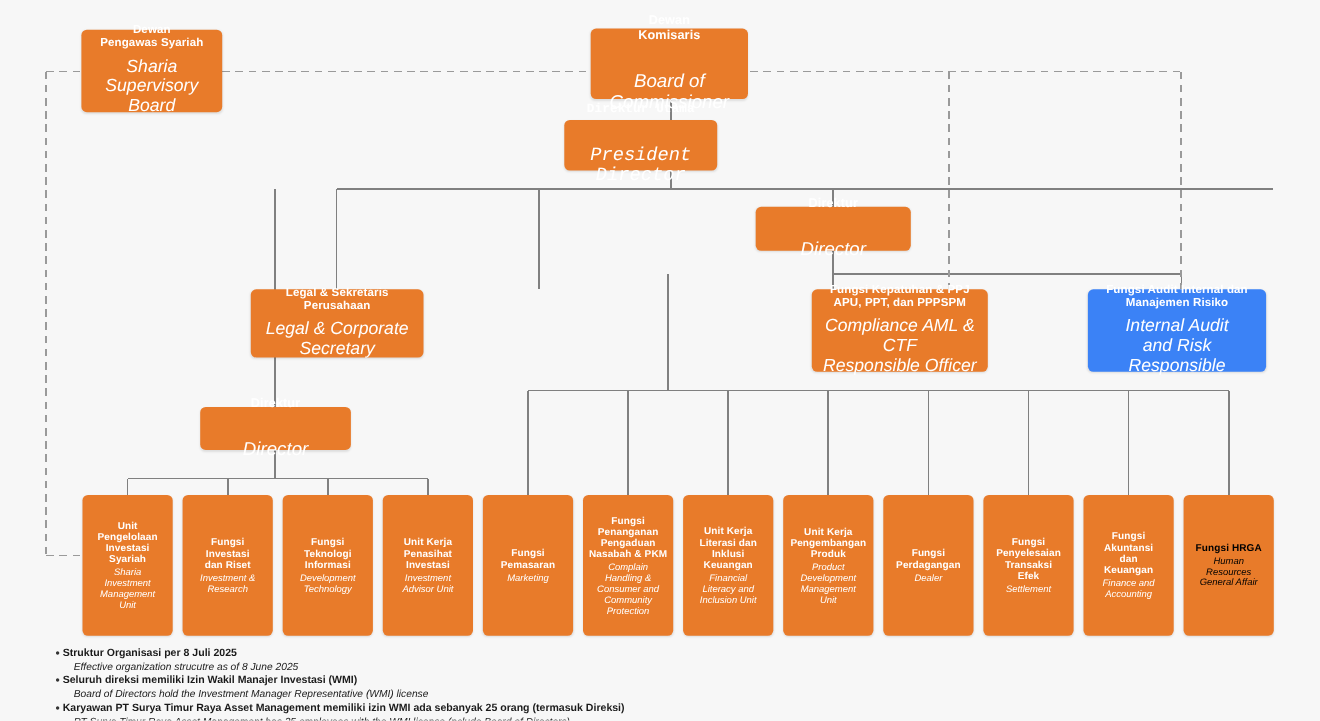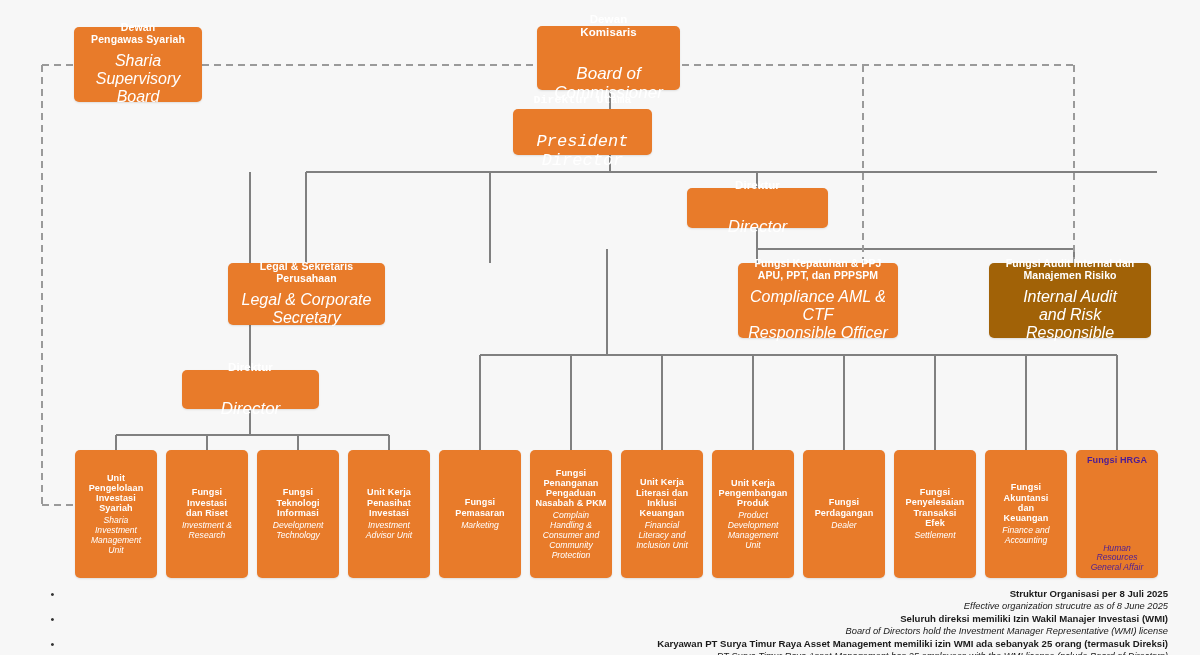--- a/index.html
+++ b/index.html
@@ -45,21 +45,21 @@
   .size-xs .t-en{font-size:8.6px;margin-top:3px;}
   #notes{
     position:absolute;left:48px;top:588px;width:1120px;
     color:#1a1a1a;
   }
   .note-row{display:flex;align-items:flex-start;margin-bottom:1px;}
   .note-bullet{
     width:9px;flex:0 0 9px;
     font-size:11px;line-height:13px;color:#333;text-align:center;
   }
-  .note-body{flex:1;text-align:right;}
+  .note-body{flex:1;}
   .note-id{font-size:9.6px;font-weight:bold;line-height:12px;}
   .note-en{font-size:9.3px;font-style:italic;line-height:12px;padding-left:10px;}
 </style>
 </head>
 <body>
 
 <div id="chart">
 
   <svg id="wires" viewBox="0 0 1200 655" xmlns="http://www.w3.org/2000/svg">
     <g stroke="#808080" stroke-width="1.6" fill="none" shape-rendering="crispEdges">
@@ -138,21 +138,21 @@
       <div class="t-id">Legal &amp; Sekretaris
 Perusahaan</div>
       <div class="t-en">Legal &amp; Corporate Secretary</div>
     </div>
     <div class="node size-md" style="left: 738px; top: 263px; width: 160px; height: 75px; background: rgb(232, 123, 42); color: rgb(255, 255, 255);">
       <div class="t-id">Fungsi Kepatuhan &amp; PPJ
 APU, PPT, dan PPPSPM</div>
       <div class="t-en">Compliance AML &amp; CTF
 Responsible Officer</div>
     </div>
-    <div class="node size-md" style="left: 989px; top: 263px; width: 162px; height: 75px; background: #a16207; color: rgb(255, 255, 255);">
+    <div class="node size-md" style="left: 989px; top: 263px; width: 162px; height: 75px; background: #3b82f6; color: rgb(255, 255, 255);">
       <div class="t-id">Fungsi Audit Internal dan
 Manajemen Risiko</div>
       <div class="t-en">Internal Audit
 and Risk Responsible</div>
     </div>
     <div class="node size-lg" style="left: 182px; top: 370px; width: 137px; height: 39px; background: rgb(232, 123, 42); color: rgb(255, 255, 255);">
       <div class="t-id">Direktur</div>
       <div class="t-en">Director</div>
     </div>
     <div class="node size-xs" style="left: 75px; top: 450px; width: 82px; height: 128px; background: rgb(232, 123, 42); color: rgb(255, 255, 255);">
@@ -233,21 +233,21 @@
       <div class="t-en">Settlement</div>
     </div>
     <div class="node size-xs" style="left: 985px; top: 450px; width: 82px; height: 128px; background: rgb(232, 123, 42); color: rgb(255, 255, 255);">
       <div class="t-id">Fungsi
 Akuntansi
 dan
 Keuangan</div>
       <div class="t-en">Finance and
 Accounting</div>
     </div>
-    <div class="node size-xs" style="left: 1076px; top: 450px; width: 82px; height: 128px; background: rgb(232, 123, 42); color: #4c1d95; justify-content: space-between;">
+    <div class="node size-xs" style="left: 1076px; top: 450px; width: 82px; height: 128px; background: rgb(232, 123, 42); color: #000000;">
       <div class="t-id">Fungsi HRGA</div>
       <div class="t-en">Human
 Resources
 General Affair</div>
     </div>
   </div>
 
 <div id="notes">
     <div class="note-row">
       <div class="note-bullet">•</div>

